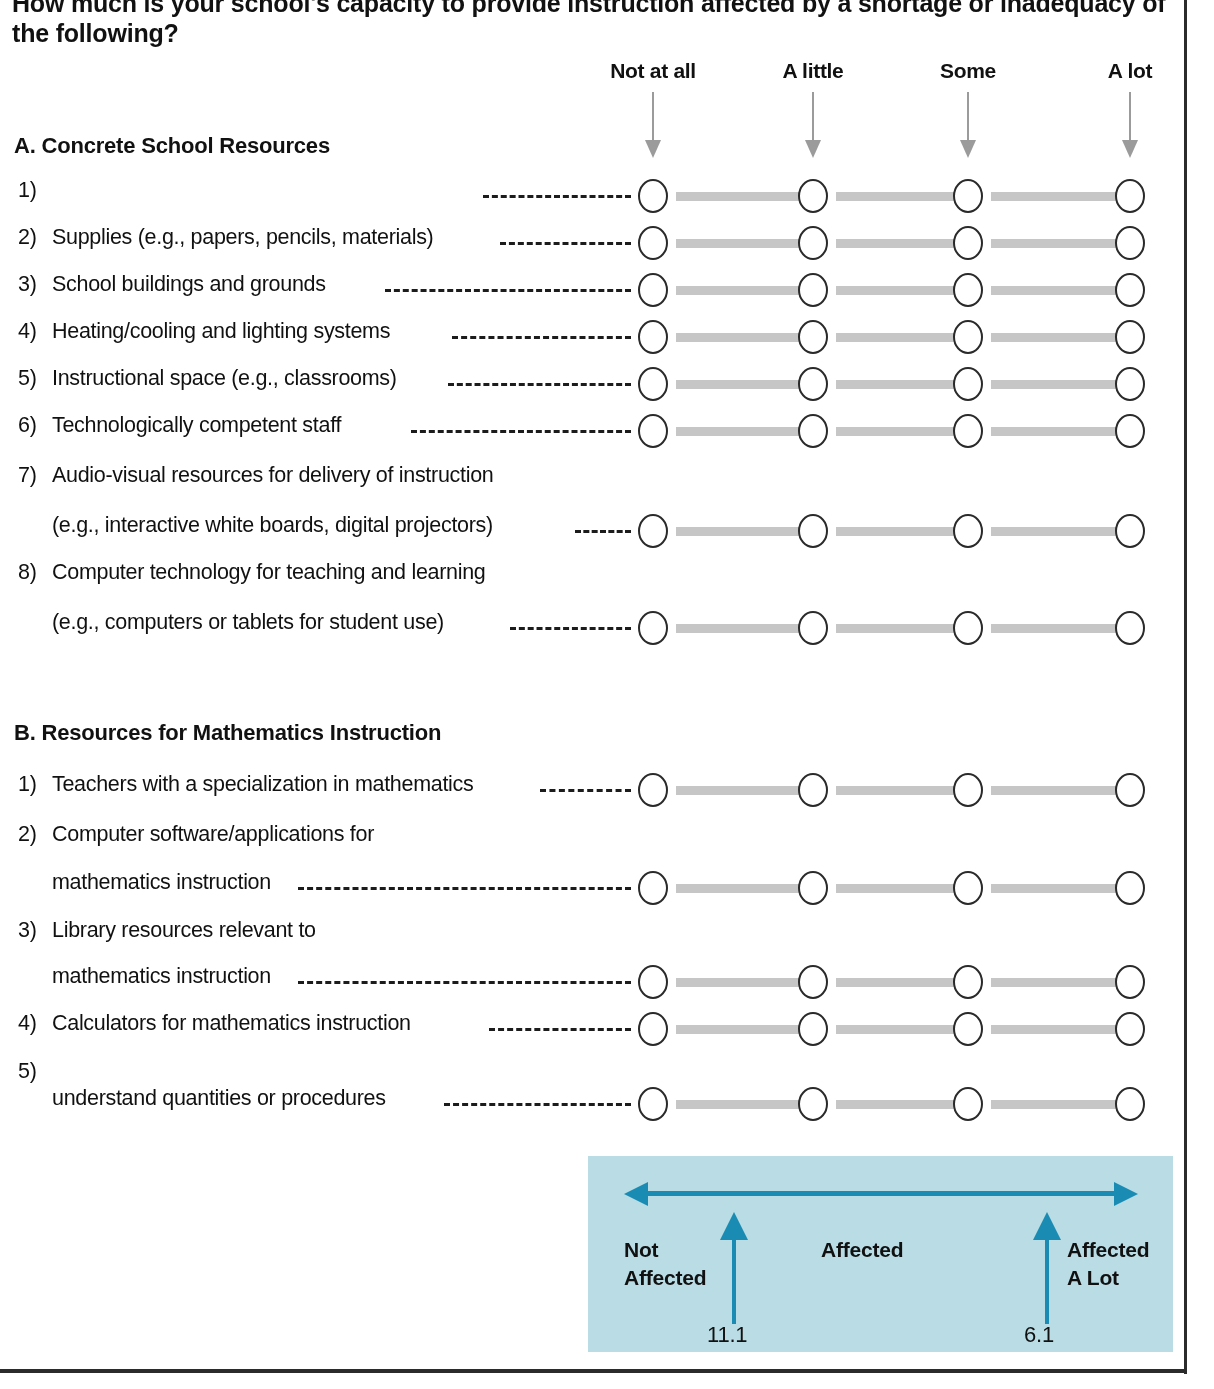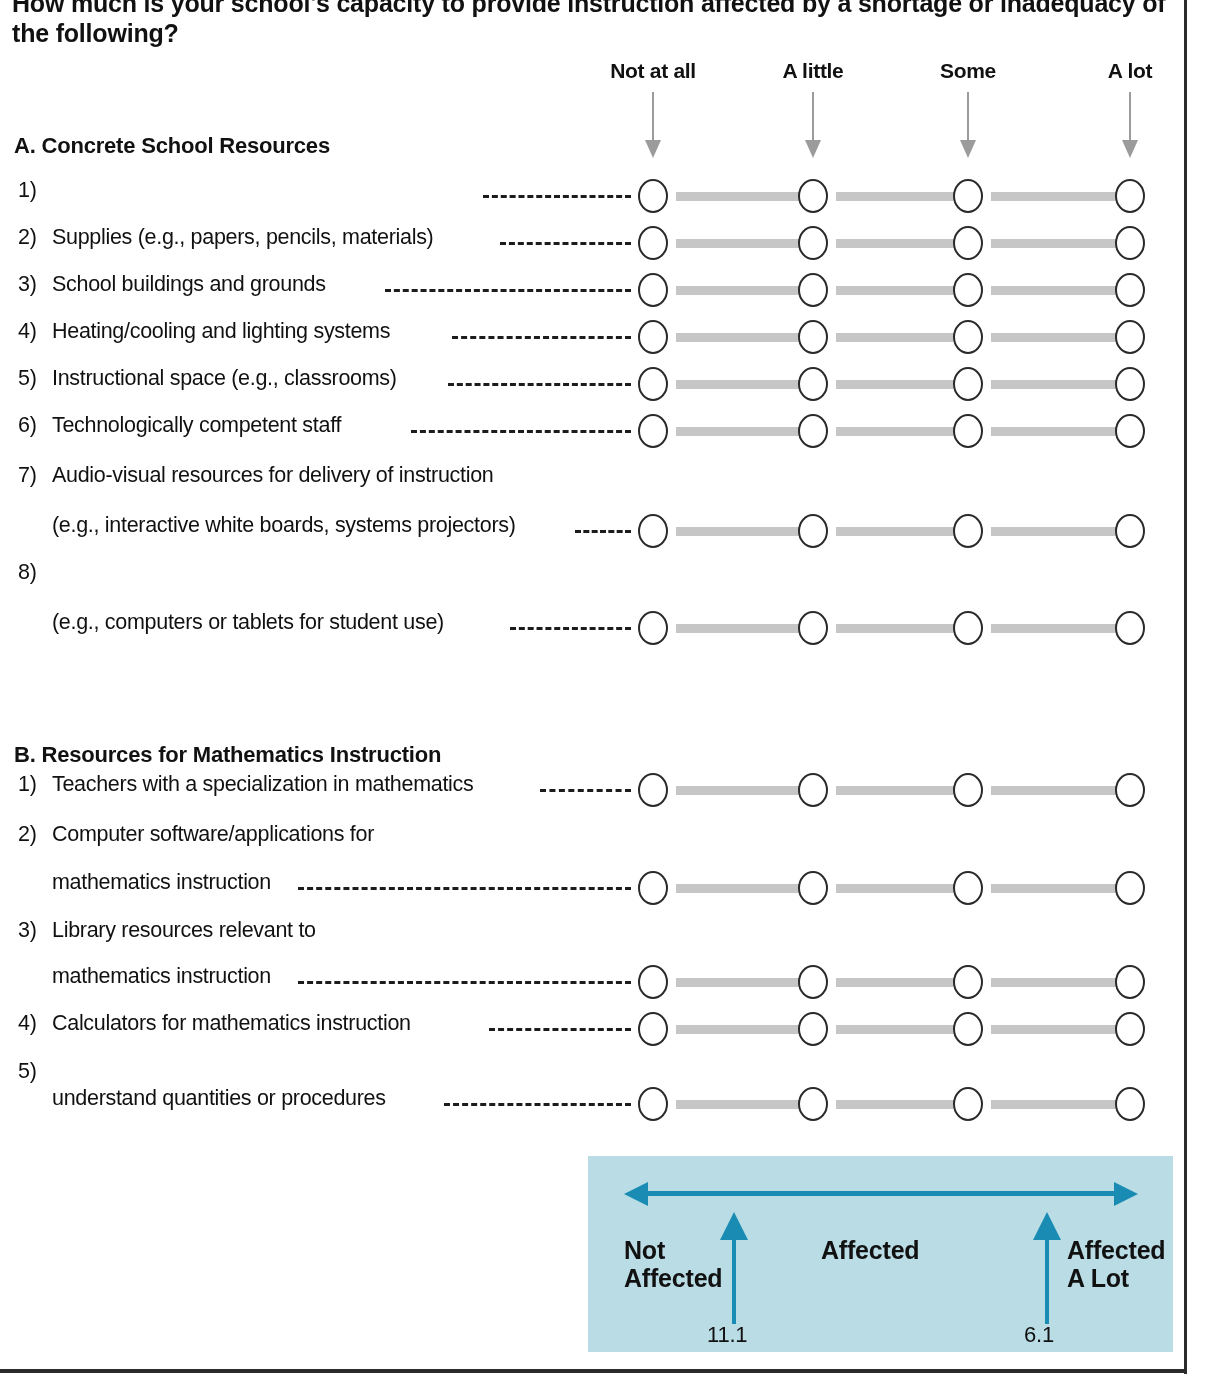--- a/index.html
+++ b/index.html
@@ -187,21 +187,21 @@
     right: 0;
     top: 0;
     width: 0;
     height: 0;
     border-top: 12px solid transparent;
     border-bottom: 12px solid transparent;
     border-left: 24px solid #1a8cb4;
   }
   .legend-label {
     position: absolute;
-    font-size: 25px;
+    font-size: 21px;
     font-weight: bold;
     color: #111111;
     line-height: 28px;
     letter-spacing: -0.2px;
   }
   .up-marker {
     position: absolute;
     width: 40px;
     height: 112px;
   }
@@ -340,48 +340,49 @@
     <span class="bubble" style="left:953px;top:1px;"></span>
     <span class="bubble" style="left:1115px;top:1px;"></span>
   </div>
 
   <div class="qrow" style="top:463px;">
     <span class="qnum">7)</span>
     <span class="qtext">Audio-visual resources for delivery of instruction</span>
   </div>
 
   <div class="qrow" style="top:513px;">
-    <span class="qtext indent">(e.g., interactive white boards, systems projectors)</span>
+    <span class="qtext indent">(e.g., interactive white boards, digital projectors)</span>
     <span class="leader" style="left:575px;width:56px;"></span>
     <span class="connector" style="left:676px;top:14px;width:127px;"></span>
     <span class="connector" style="left:836px;top:14px;width:122px;"></span>
     <span class="connector" style="left:991px;top:14px;width:128px;"></span>
     <span class="bubble" style="left:638px;top:1px;"></span>
     <span class="bubble" style="left:798px;top:1px;"></span>
     <span class="bubble" style="left:953px;top:1px;"></span>
     <span class="bubble" style="left:1115px;top:1px;"></span>
   </div>
 
   <div class="qrow" style="top:560px;">
     <span class="qnum">8)</span>
+    <span class="qtext">Computer technology for teaching and learning</span>
   </div>
 
   <div class="qrow" style="top:610px;">
     <span class="qtext indent">(e.g., computers or tablets for student use)</span>
     <span class="leader" style="left:510px;width:121px;"></span>
     <span class="connector" style="left:676px;top:14px;width:127px;"></span>
     <span class="connector" style="left:836px;top:14px;width:122px;"></span>
     <span class="connector" style="left:991px;top:14px;width:128px;"></span>
     <span class="bubble" style="left:638px;top:1px;"></span>
     <span class="bubble" style="left:798px;top:1px;"></span>
     <span class="bubble" style="left:953px;top:1px;"></span>
     <span class="bubble" style="left:1115px;top:1px;"></span>
   </div>
 
-  <div class="section-head" style="top:742px;">B. Resources for Mathematics Instruction</div>
+  <div class="section-head" style="top:720px;">B. Resources for Mathematics Instruction</div>
 
   <div class="qrow" style="top:772px;">
     <span class="qnum">1)</span>
     <span class="qtext">Teachers with a specialization in mathematics</span>
     <span class="leader" style="left:540px;width:91px;"></span>
     <span class="connector" style="left:676px;top:14px;width:127px;"></span>
     <span class="connector" style="left:836px;top:14px;width:122px;"></span>
     <span class="connector" style="left:991px;top:14px;width:128px;"></span>
     <span class="bubble" style="left:638px;top:1px;"></span>
     <span class="bubble" style="left:798px;top:1px;"></span>

